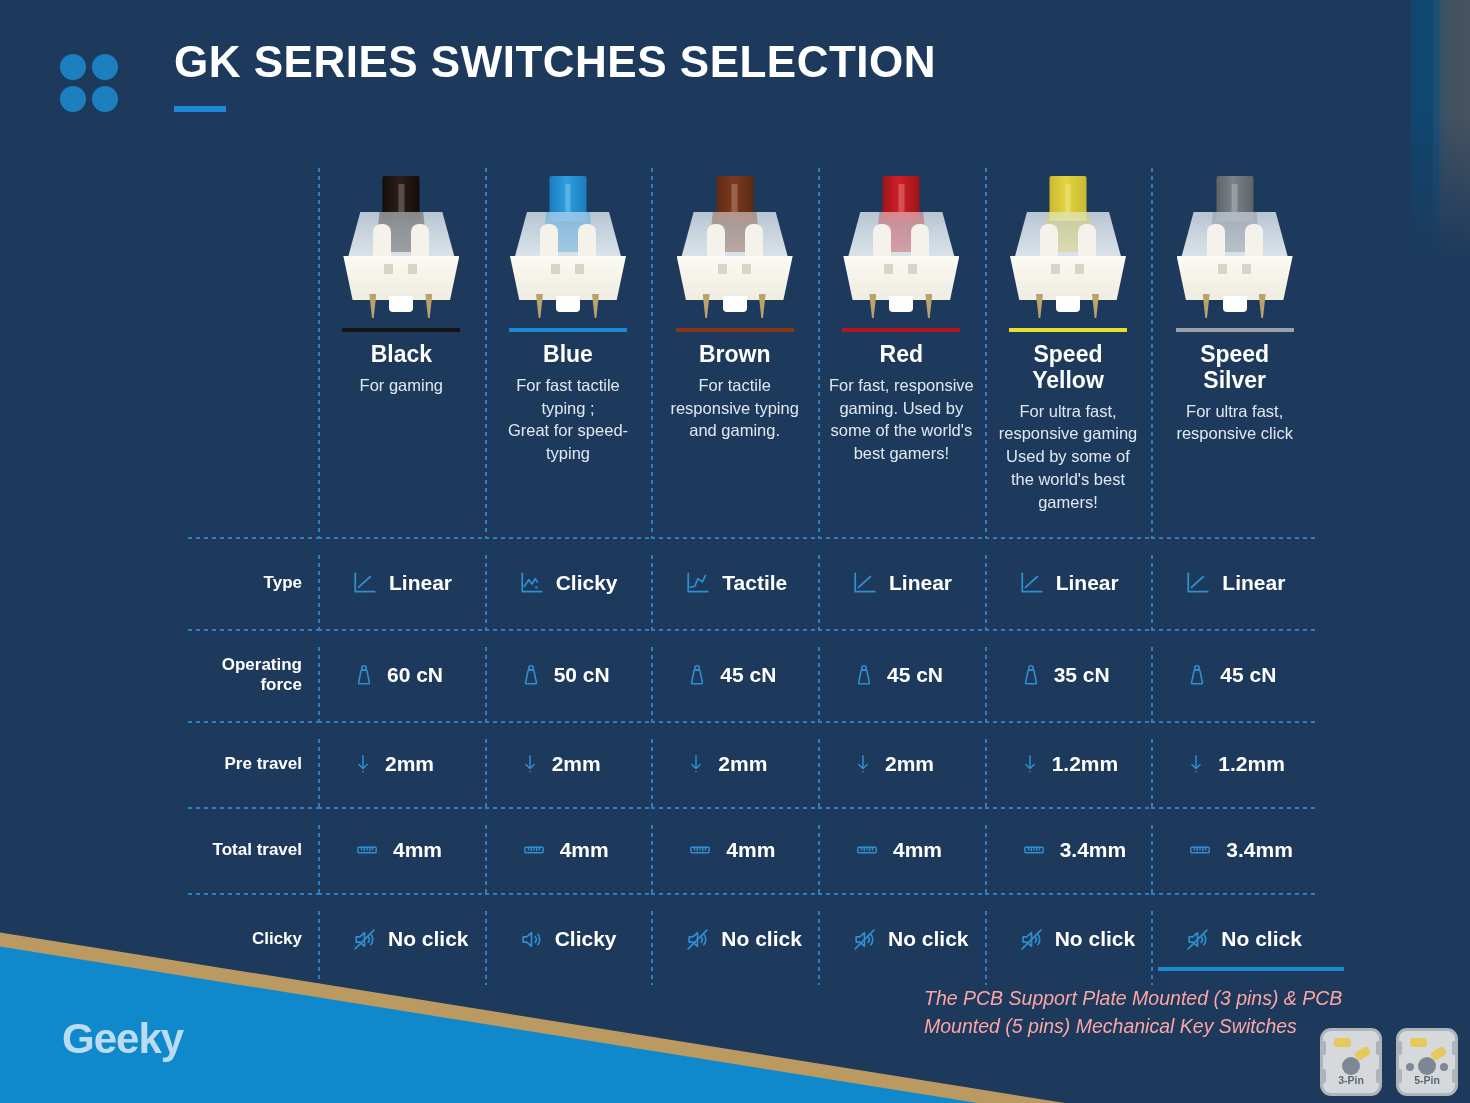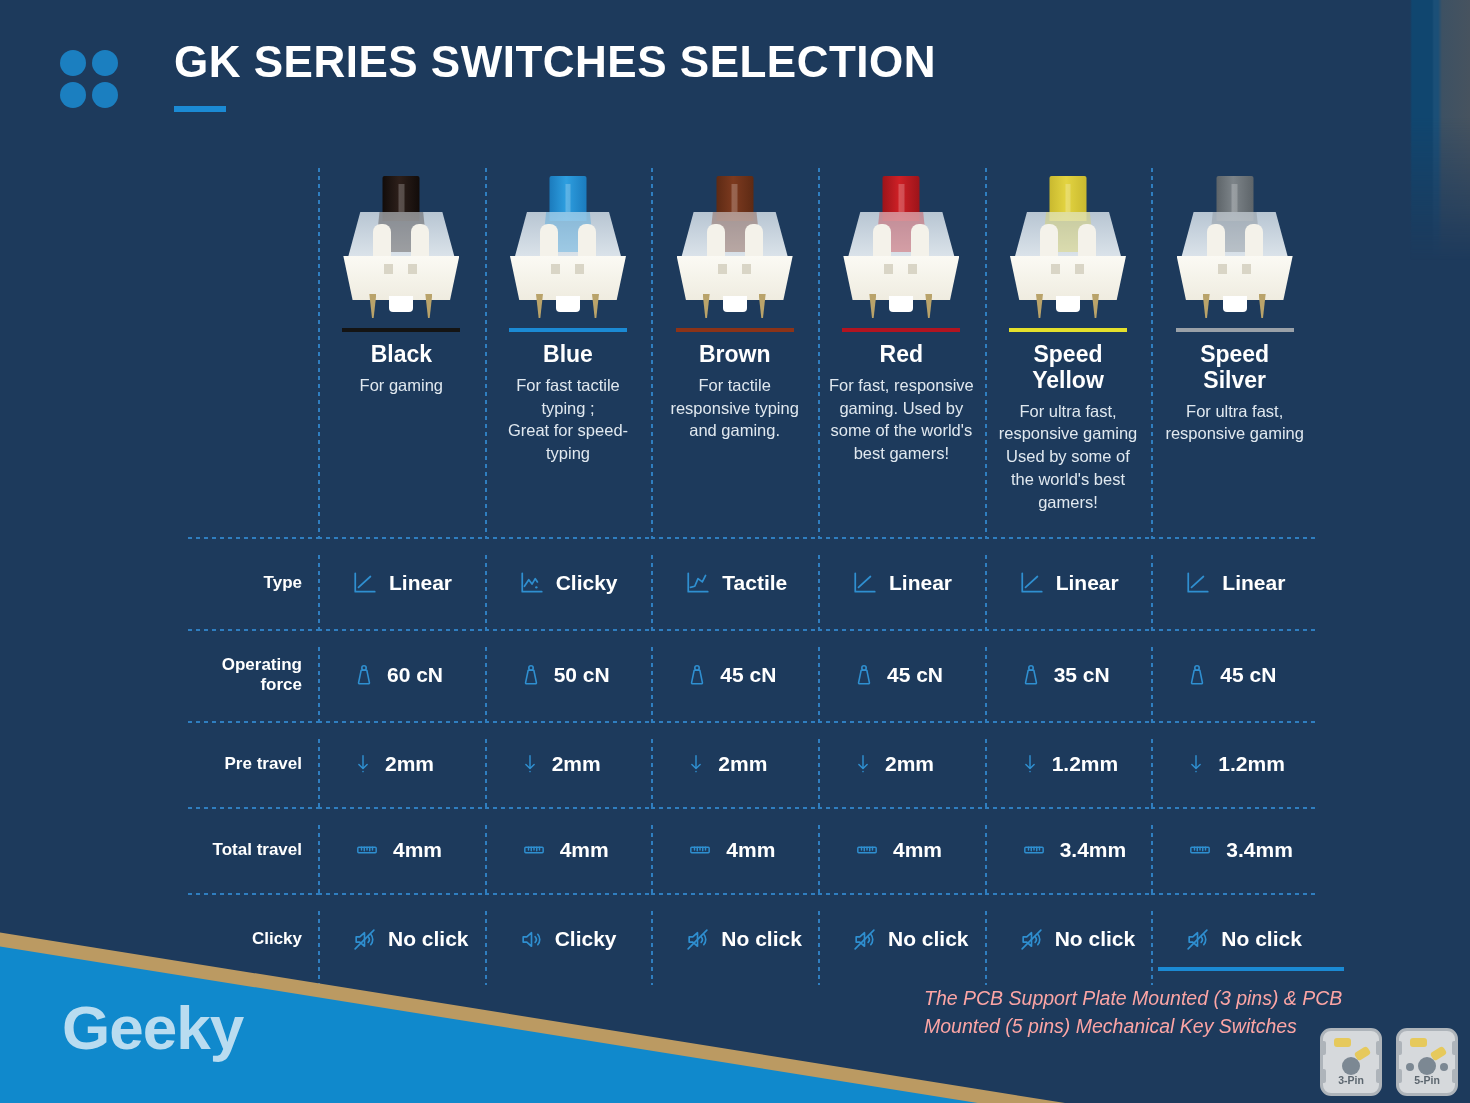--- a/index.html
+++ b/index.html
@@ -34,21 +34,21 @@
         #47535f 70px);
     -webkit-mask-image: linear-gradient(to bottom, #000 0%, #000 45%, rgba(0,0,0,0) 100%);
     mask-image: linear-gradient(to bottom, #000 0%, #000 45%, rgba(0,0,0,0) 100%);
   }
 
   
   #header {
     position: absolute;
     top: 40px; left: 60px;
     display: flex;
-    align-items: flex-start;
+    align-items: flex-end;
   }
   #logo-mark {
     width: 58px; height: 58px;
     display: grid;
     grid-template-columns: 26px 26px;
     grid-template-rows: 26px 26px;
     gap: 6px;
     margin-top: 10px;
   }
   .logo-dot {
@@ -256,21 +256,21 @@
     position: absolute;
     left: -40px; top: 20px;
     width: 1600px; height: 200px;
     background: #1089cc;
     transform-origin: left top;
     transform: rotate(9.1deg);
   }
   #geeky-logo {
     position: absolute;
     left: 62px; bottom: 40px;
-    font-size: 62px;
+    font-size: 42px;
     font-weight: bold;
     color: #b9dcf0;
     letter-spacing: -1px;
   }
   #footer-rule {
     position: absolute;
     right: 126px; top: 967px;
     width: 186px; height: 4px;
     background: #1b8ad4;
   }
@@ -473,21 +473,21 @@
         <div class="sw-leaf-r"></div>
         <div class="sw-base"></div>
         <div class="sw-notch l"></div>
         <div class="sw-notch r"></div>
         <div class="sw-cyl"></div>
         <div class="sw-pin l"></div>
         <div class="sw-pin r"></div>
       </div>
       <div class="name-rule" style="background:#9aa1a8"></div>
       <div class="sw-name">Speed<br>Silver</div>
-      <div class="sw-desc">For ultra fast, responsive gaming</div>
+      <div class="sw-desc">For ultra fast, responsive click</div>
     </div>
     <div class="cell row-label r-type">
       <div class="rowsep"></div>
       <span>Type</span>
     </div>
     <div class="cell spec-cell r-type">
       <div class="rowsep"></div>
       <div class="colsep"></div>
       <span class="ic">
         <svg width="26" height="26" viewBox="0 0 24 24" fill="none" stroke="#2f8fd0" stroke-width="1.6" stroke-linecap="round" stroke-linejoin="round">

